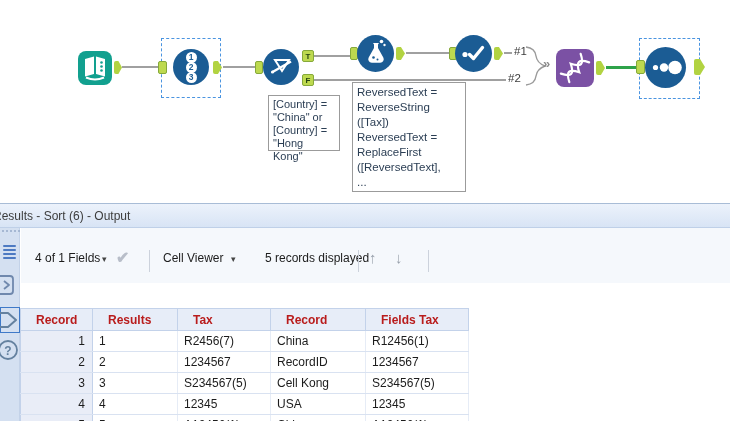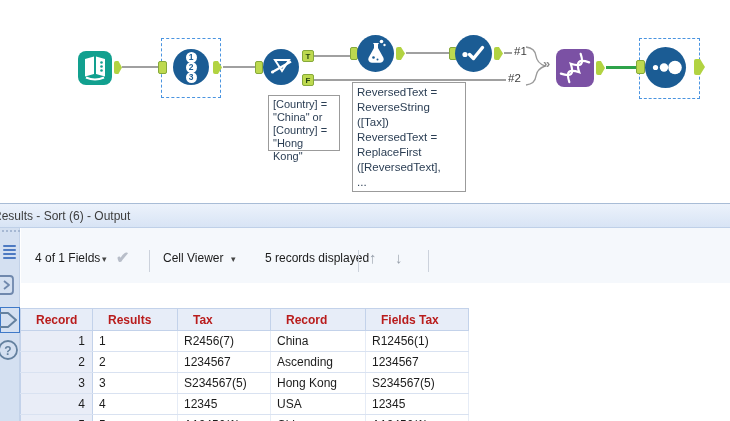--- a/index.html
+++ b/index.html
@@ -255,28 +255,28 @@
             <td class="num">1</td>
             <td>1</td>
             <td>R2456(7)</td>
             <td>China</td>
             <td>R12456(1)</td>
           </tr>
           <tr>
             <td class="num">2</td>
             <td>2</td>
             <td>1234567</td>
-            <td>Ascending</td>
+            <td>RecordID</td>
             <td>1234567</td>
           </tr>
           <tr>
             <td class="num">3</td>
             <td>3</td>
             <td>S234567(5)</td>
-            <td>Hong Kong</td>
+            <td>Cell Kong</td>
             <td>S234567(5)</td>
           </tr>
           <tr>
             <td class="num">4</td>
             <td>4</td>
             <td>12345</td>
             <td>USA</td>
             <td>12345</td>
           </tr>
           <tr>

